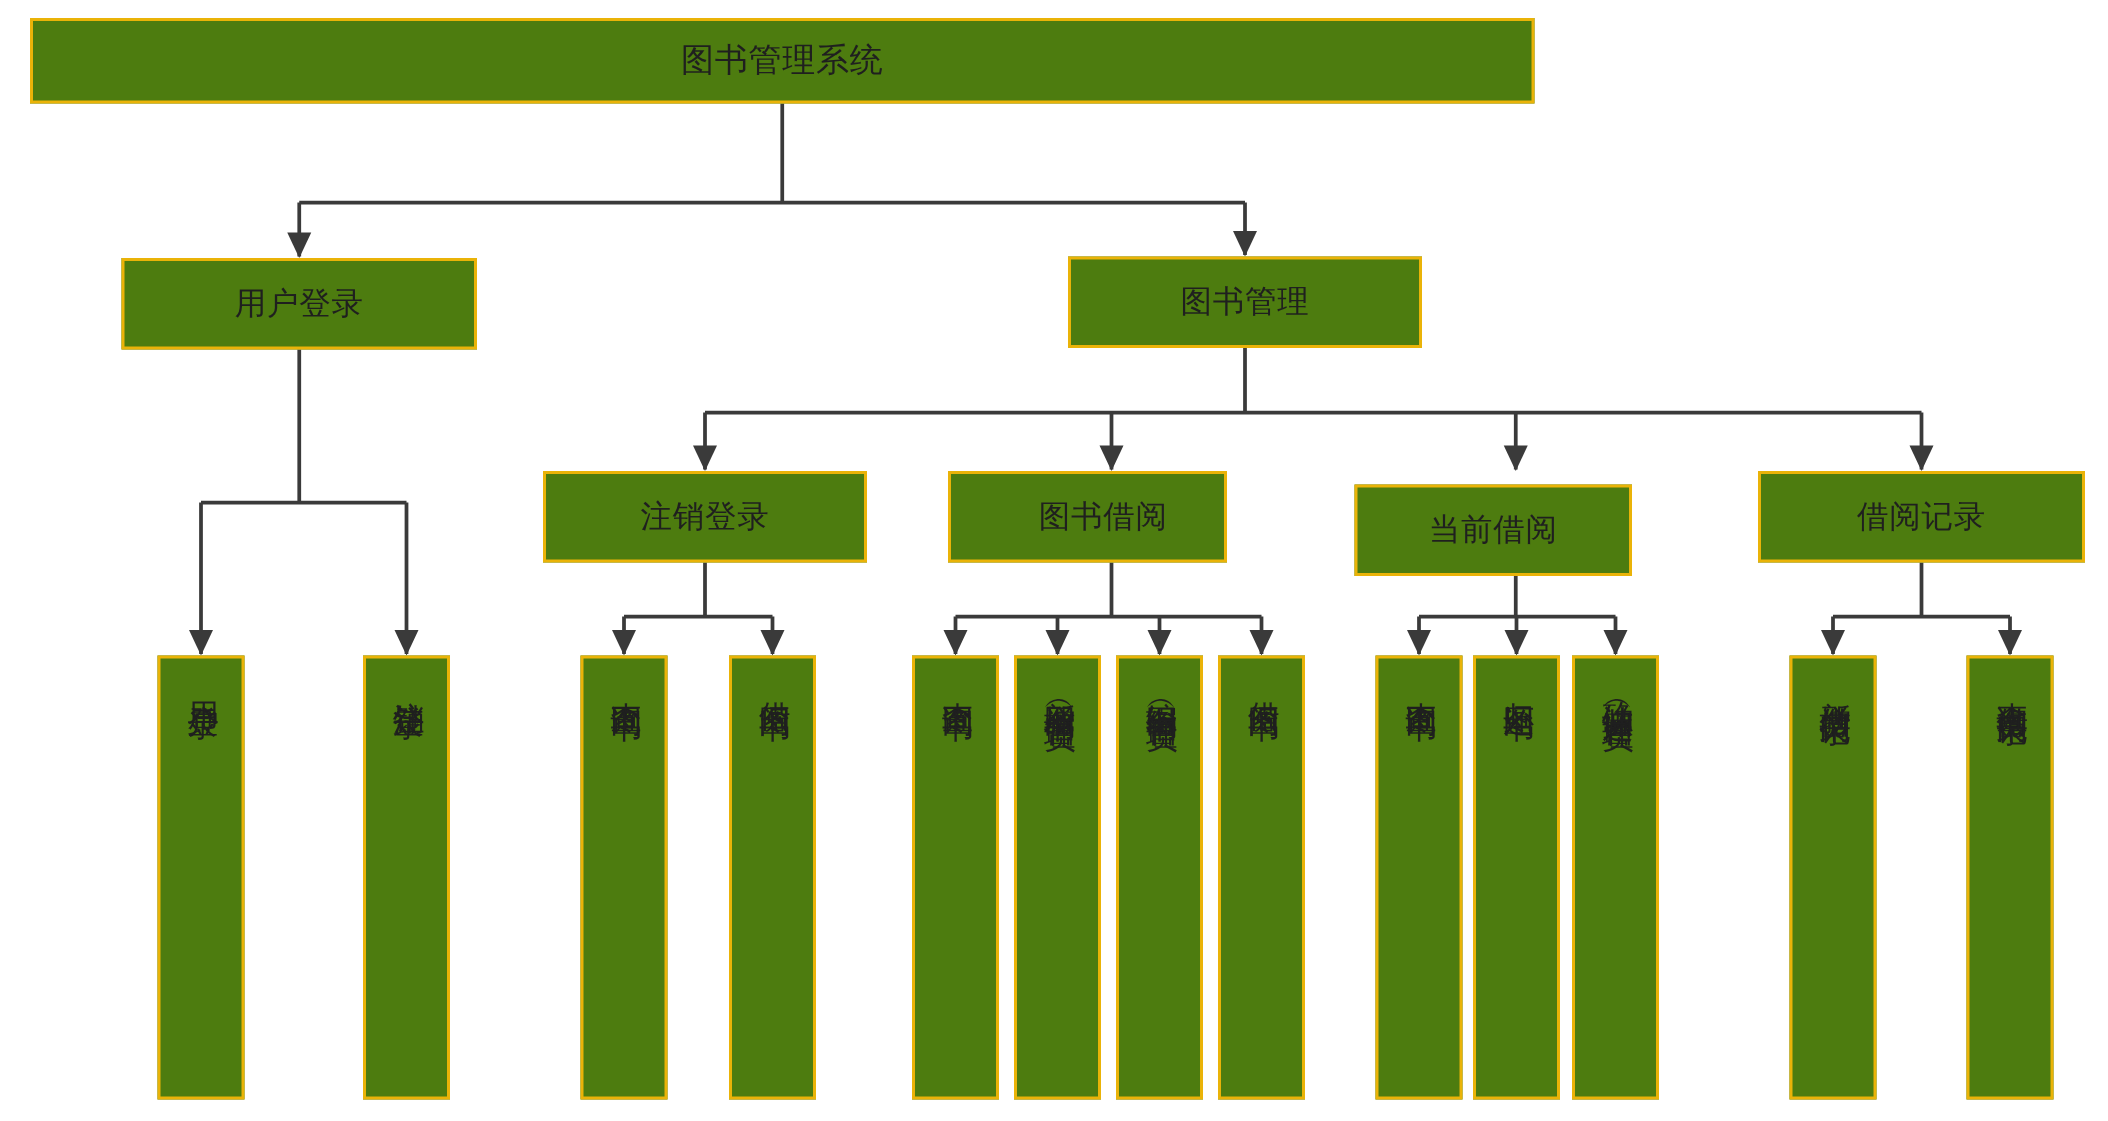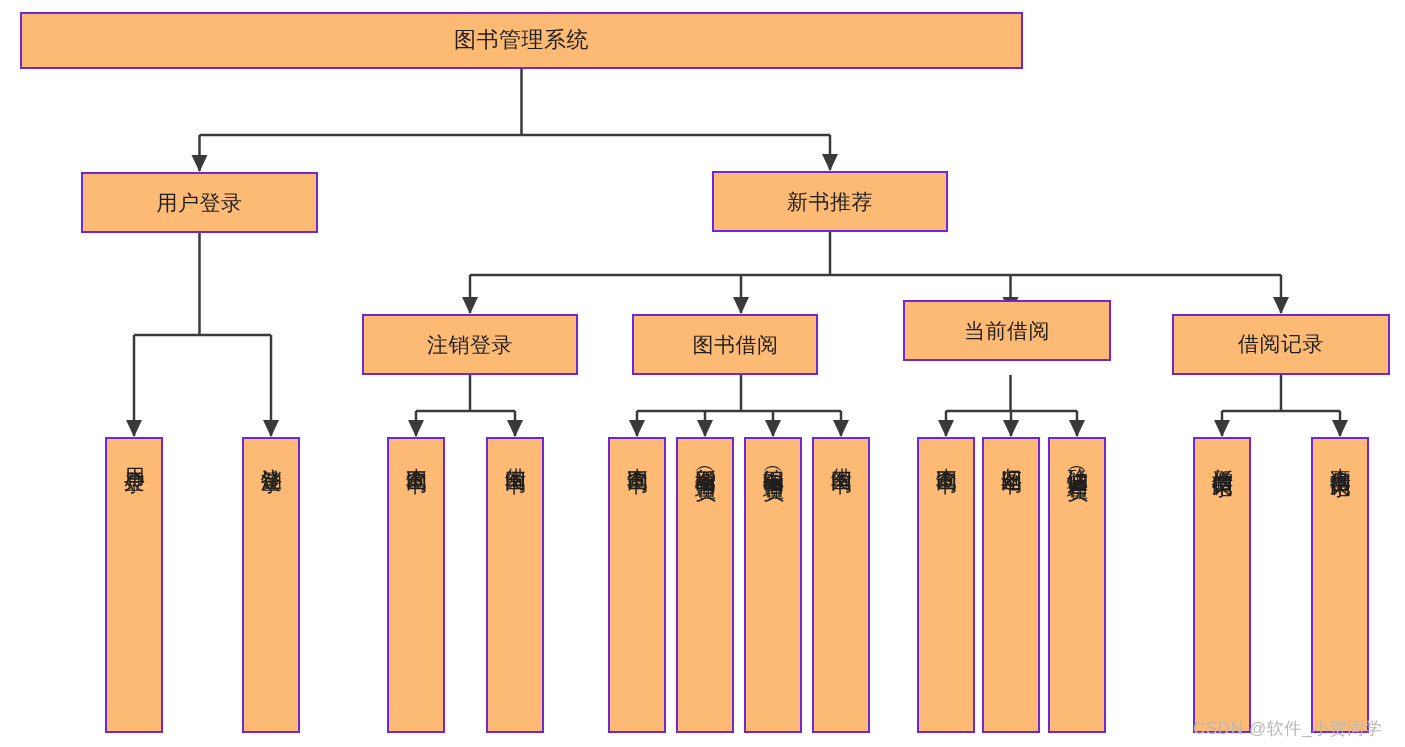--- a/index.html
+++ b/index.html
@@ -22,22 +22,22 @@
     position: absolute;
     left: 0;
     top: 0;
     width: 1405px;
     height: 747px;
     pointer-events: none;
   }
   .node {
     position: absolute;
     box-sizing: border-box;
-    background: #fdba74;
-    border: 2px solid #6d28d9;
+    background: #4d7c0f;
+    border: 2px solid #eab308;
     display: flex;
     align-items: center;
     justify-content: center;
     color: #262626;
   }
   .node-label {
     display: block;
     text-align: center;
     letter-spacing: 0.5px;
     color: #1f1f1f;
@@ -129,35 +129,35 @@
       <polygon points="1332,420 1348,420 1340,437" fill="#3a3a3a"></polygon>
     </svg>
   <div id="node-layer">
       <div class="node horizontal root" style="left: 20px; top: 12px; width: 1003px; height: 57px;">
         <span class="node-label">图书管理系统</span>
       </div>
       <div class="node horizontal" style="left: 81px; top: 172px; width: 237px; height: 61px;">
         <span class="node-label">用户登录</span>
       </div>
       <div class="node horizontal" style="left: 712px; top: 171px; width: 236px; height: 61px;">
-        <span class="node-label">新书推荐</span>
+        <span class="node-label">图书管理</span>
       </div>
       <div class="node vertical" style="left: 105px; top: 437px; width: 58px; height: 296px;">
         <span class="node-label">用户登录</span>
       </div>
       <div class="node vertical" style="left: 242px; top: 437px; width: 58px; height: 296px;">
         <span class="node-label">注销登录</span>
       </div>
       <div class="node horizontal" style="left: 362px; top: 314px; width: 216px; height: 61px;">
         <span class="node-label">注销登录</span>
       </div>
       <div class="node horizontal" style="left: 632px; top: 314px; width: 186px; height: 61px; padding-left: 21px;">
         <span class="node-label">图书借阅</span>
       </div>
-      <div class="node horizontal" style="left: 903px; top: 300px; width: 208px; height: 61px;">
+      <div class="node horizontal" style="left: 903px; top: 323px; width: 185px; height: 61px;">
         <span class="node-label">当前借阅</span>
       </div>
       <div class="node horizontal" style="left: 1172px; top: 314px; width: 218px; height: 61px; font-family: Liberation Serif, serif;">
         <span class="node-label">借阅记录</span>
       </div>
       <div class="node vertical" style="left: 387px; top: 437px; width: 58px; height: 296px;">
         <span class="node-label">查询图书</span>
       </div>
       <div class="node vertical" style="left: 486px; top: 437px; width: 58px; height: 296px;">
         <span class="node-label">借阅图书</span>
@@ -183,14 +183,13 @@
       <div class="node vertical" style="left: 1048px; top: 437px; width: 58px; height: 296px;">
         <span class="node-label">确认归还（管理员）</span>
       </div>
       <div class="node vertical" style="left: 1193px; top: 437px; width: 58px; height: 296px;">
         <span class="node-label">新增借阅记录</span>
       </div>
       <div class="node vertical" style="left: 1311px; top: 437px; width: 58px; height: 296px;">
         <span class="node-label">查询借阅记录</span>
       </div>
     </div>
-  <div class="watermark" style="left: 1193px; top: 717px;">CSDN @软件_小贺同学</div>
 </div>
 
 </body></html>

